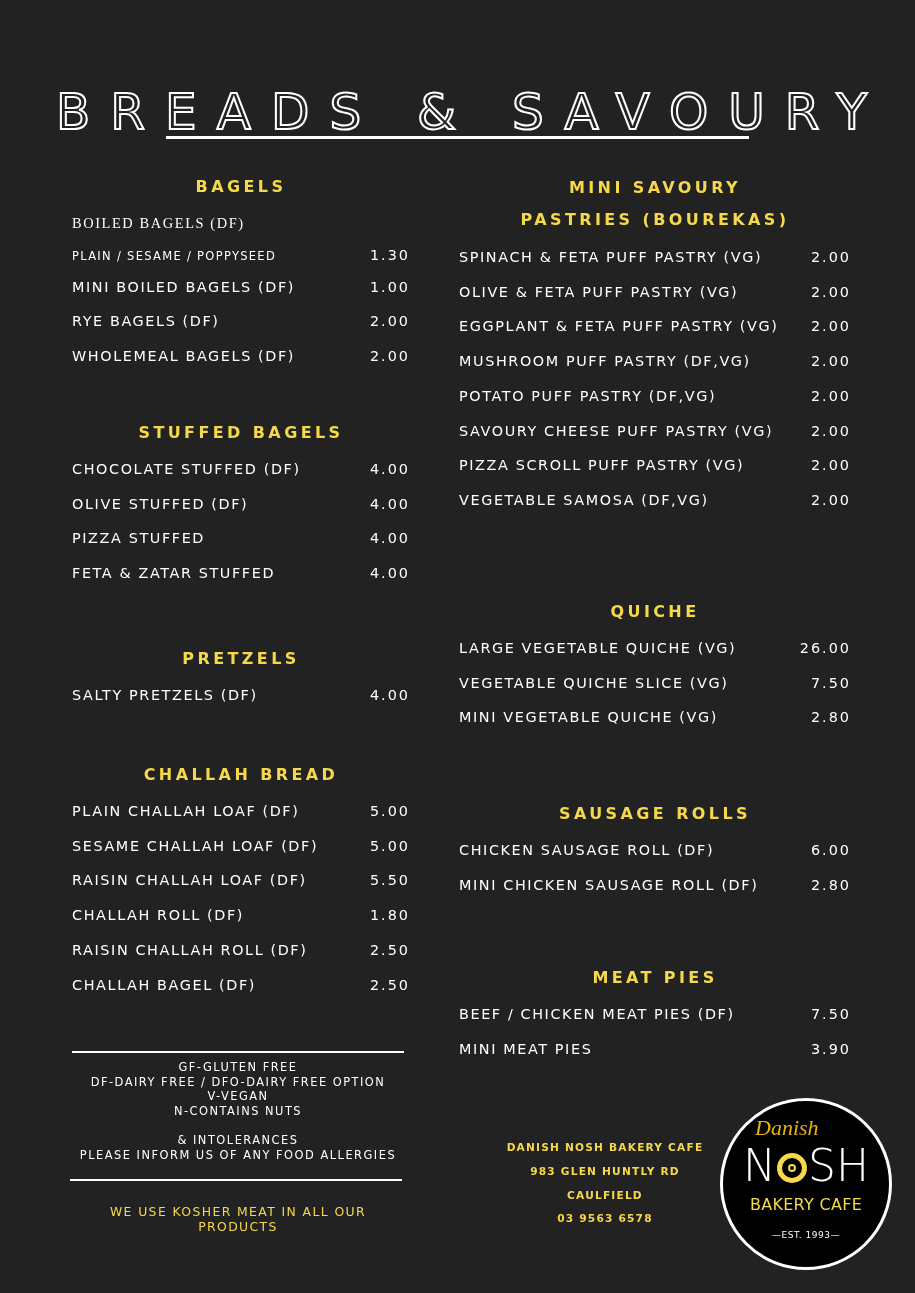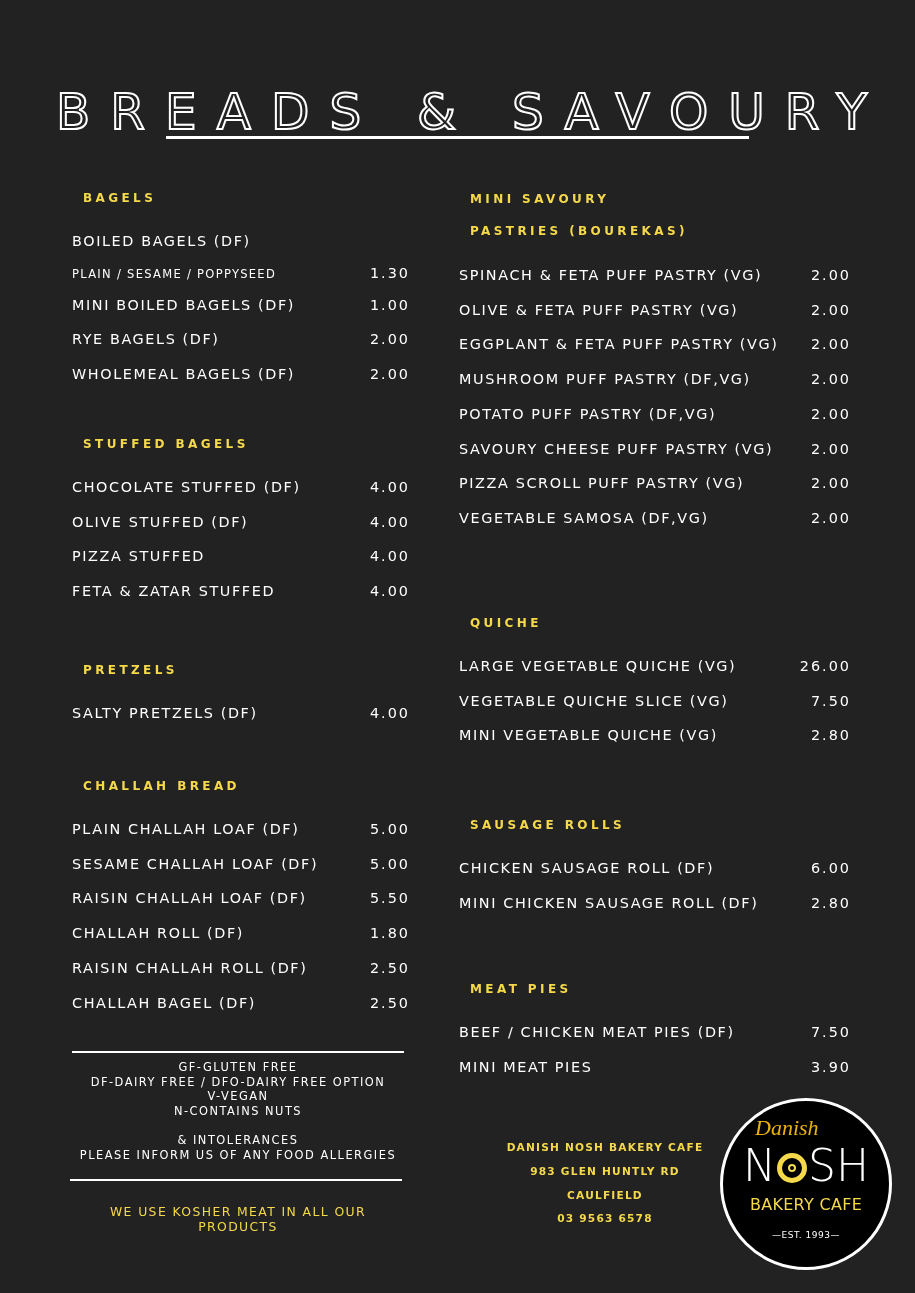--- a/index.html
+++ b/index.html
@@ -26,25 +26,26 @@
     position: absolute; left: 166px; top: 136px; width: 583px; height: 3px;
     background: #ffffff;
   }
   .col { position: absolute; }
   .col-left { left: 72px; width: 338px; }
   .col-right { left: 459px; width: 392px; }
   .section { position: absolute; left: 0; right: 0; }
   .section-title {
     color: #f5d94a;
     font-weight: bold;
-    font-size: 12px;
+    font-size: 16px;
     letter-spacing: 3.4px;
     line-height: 30px;
-    margin: 11px;
+    margin: 0;
     white-space: nowrap;
+    text-align: center;
   }
   .item {
     display: flex; justify-content: space-between; align-items: baseline;
     font-size: 14.4px;
     letter-spacing: 1.6px;
     line-height: 34.7px;
     white-space: nowrap;
   }
   .item .name { }
   .item .price { text-align: right; letter-spacing: 2px; }
@@ -106,21 +107,21 @@
 </head>
 <body>
 
 <h1 class="title">BREADS &amp; SAVOURY</h1>
 <div class="title-rule"></div>
 
 <div class="col col-left" style="top:0;height:1293px;">
 
   <div class="section" style="top:172px;">
     <h2 class="section-title">BAGELS</h2>
-    <div class="item" style="margin-top:4px;">
+    <div class="item" style="margin-top:4px;font-family:Liberation Serif, serif;">
       <span class="name">BOILED BAGELS (DF)</span>
       <span class="price"></span>
     </div>
     <div class="item sub" style="line-height:28px;">
       <span class="name">PLAIN / SESAME / POPPYSEED</span>
       <span class="price">1.30</span>
     </div>
     <div class="item">
       <span class="name">MINI BOILED BAGELS (DF)</span>
       <span class="price">1.00</span>

